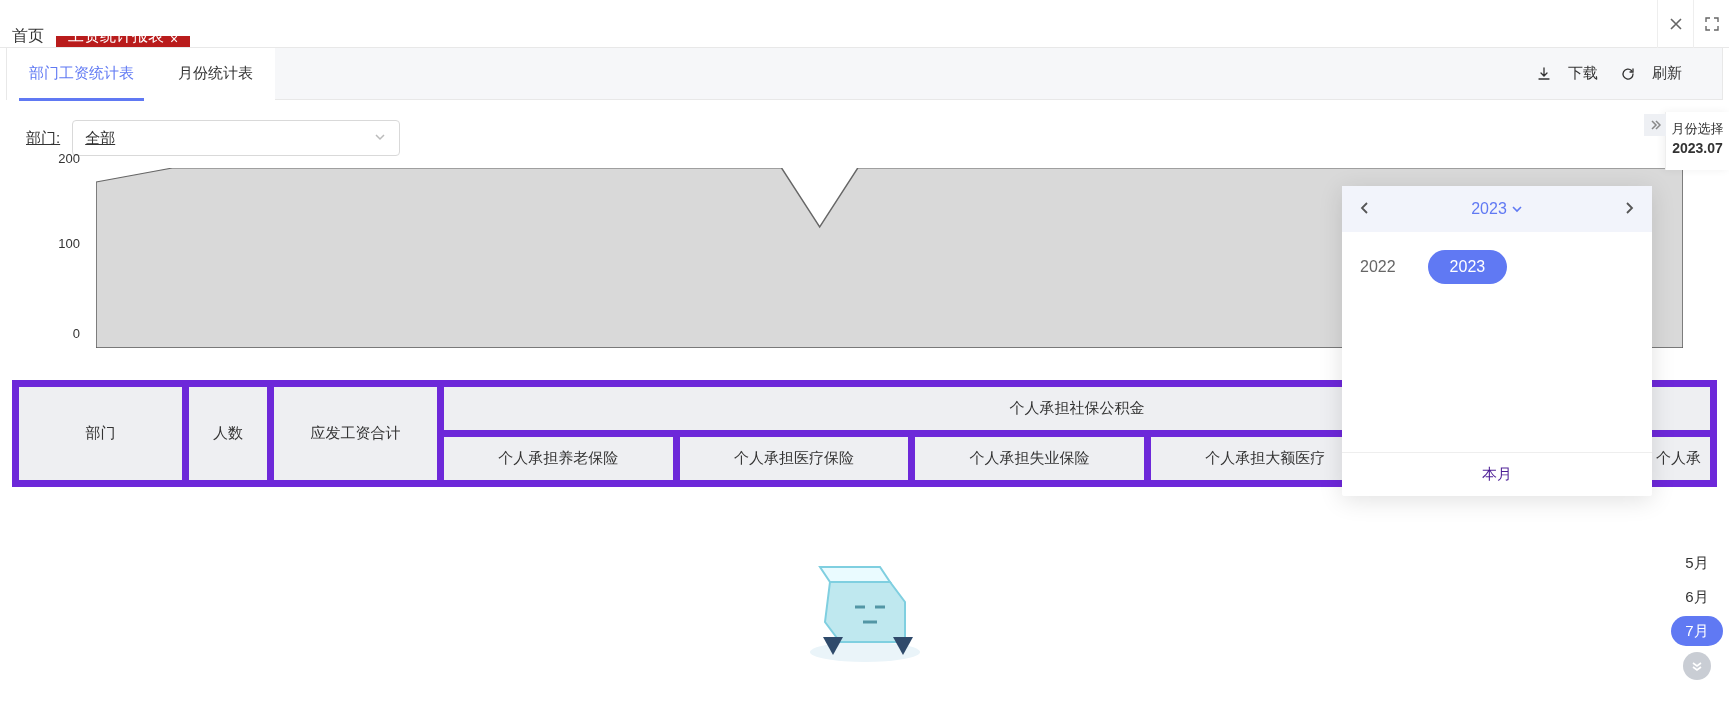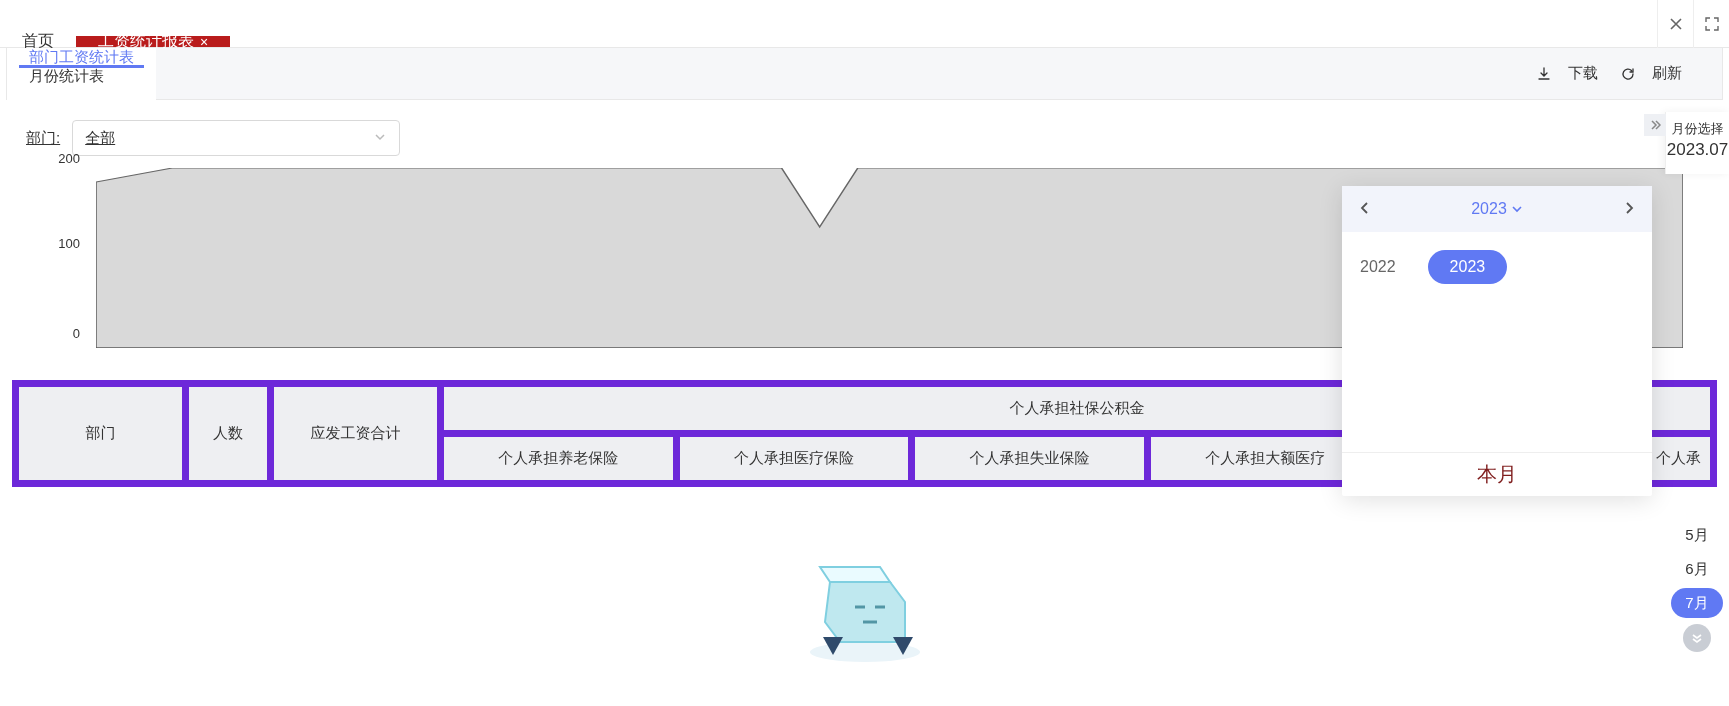--- a/index.html
+++ b/index.html
@@ -1,29 +1,29 @@
 <!DOCTYPE html>
 <html><head>
 <meta charset="utf-8">
 <style>
   * { box-sizing: border-box; margin: 0; padding: 0; }
   body { font-family: -apple-system, "Microsoft YaHei", "PingFang SC", sans-serif; font-size: 14px; color: #333; background: #fff; width: 1729px; height: 706px; overflow: hidden; position: relative; }
 
   
   .top-tabs { height: 48px; display: flex; align-items: stretch; border-bottom: 1px solid #e8e8e8; position: relative; }
-  .top-tab { padding: 0 22px; display: flex; align-items: center; font-size: 16px; color: #333; cursor: pointer; margin-top: 36px; }
+  .top-tab { padding: 0 12px; display: flex; align-items: flex-end; font-size: 16px; color: #333; cursor: pointer; margin-top: 36px; }
   .top-tab.active { background: #b91c1c; color: #fff; }
   .top-tab .close { margin-left: 6px; font-size: 14px; }
   .top-right { position: absolute; right: 0; top: 0; height: 48px; display: flex; align-items: center; }
   .top-right-btn { width: 36px; height: 48px; display: flex; align-items: center; justify-content: center; color: #666; cursor: pointer; border-left: 1px solid #eee; }
 
   
   .content { padding: 0 6px; position: relative; }
   .sub-tabs-row { display: flex; align-items: center; height: 52px; background: #f6f7f9; border: 1px solid #e8e8e8; border-top: none; }
-  .sub-tabs { display: flex; background: #fff; height: 52px; flex-direction: column; }
+  .sub-tabs { display: flex; background: #fff; height: 52px; }
   .sub-tab { padding: 0 22px; display: flex; align-items: center; font-size: 15px; color: #333; cursor: pointer; position: relative; }
   .sub-tab.active { color: #6079f3; }
   .sub-tab.active::after { content: ""; position: absolute; left: 12px; right: 12px; bottom: -1px; height: 3px; background: #6079f3; }
   .sub-actions { margin-left: auto; display: flex; align-items: center; gap: 22px; padding-right: 40px; }
   .sub-action { display: flex; align-items: center; gap: 16px; color: #333; cursor: pointer; font-size: 15px; }
   .sub-action svg { width: 16px; height: 16px; }
 
   
   .filter-row { display: flex; align-items: center; padding: 20px 20px 12px 20px; gap: 12px; text-decoration: underline; }
   .filter-label { font-size: 15px; }
@@ -43,36 +43,36 @@
   .table-wrap { padding: 0 6px; }
   table { width: 100%; border-collapse: collapse; }
   th { background: #eeeff2; border: 7px solid #6d28d9; padding: 12px 8px; font-weight: normal; font-size: 15px; color: #333; text-align: center; }
   .empty { padding: 60px 0; text-align: center; }
   .empty-ill { width: 140px; height: 120px; margin: 0 auto; position: relative; }
 
   
   .month-sidebar { position: absolute; right: 0; top: 112px; width: 64px; background: #fff; box-shadow: -2px 0 8px rgba(0,0,0,0.06); border-left: 1px solid #eee; padding: 6px 0; }
   .month-collapse { position: absolute; left: -22px; top: 2px; width: 22px; height: 22px; background: #eef0f4; display: flex; align-items: center; justify-content: center; color: #888; cursor: pointer; }
   .month-title { font-size: 13px; text-align: center; color: #333; padding: 2px 0; }
-  .month-current { font-size: 17px; font-weight: normal; text-align: center; padding-bottom: 8px; }
-  .month-list-lower { position: absolute; right: 0; top: 518px; width: 64px; }
+  .month-current { font-size: 14px; font-weight: bold; text-align: center; padding-bottom: 8px; }
+  .month-list-lower { position: absolute; right: 0; top: 546px; width: 64px; }
   .month-item { height: 34px; display: flex; align-items: center; justify-content: center; font-size: 15px; color: #333; cursor: pointer; }
   .month-item.active { background: #6079f3; color: #fff; border-radius: 16px; margin: 2px 6px; height: 30px; }
   .month-scroll { width: 28px; height: 28px; border-radius: 50%; background: #c9cdd4; color: #fff; display: flex; align-items: center; justify-content: center; margin: 6px auto 0; cursor: pointer; }
 
   
   .year-pop { position: absolute; right: 77px; top: 186px; width: 310px; background: #fff; box-shadow: 0 4px 24px rgba(0,0,0,0.12); border-radius: 2px; z-index: 50; }
   .year-head { height: 46px; display: flex; align-items: center; justify-content: space-between; padding: 0 16px; background: #f2f4fb; }
   .year-head-nav { color: #555; cursor: pointer; font-size: 18px; }
   .year-head-title { color: #6079f3; font-size: 16px; display: flex; align-items: center; gap: 4px; cursor: pointer; }
   .year-body { padding: 18px 18px 8px 18px; display: flex; gap: 32px; min-height: 220px; }
   .year-item { font-size: 16px; color: #666; cursor: pointer; height: 34px; display: flex; align-items: center; }
   .year-item.active { background: #6079f3; color: #fff; border-radius: 18px; padding: 0 22px; }
   .year-foot { height: 44px; display: flex; align-items: center; justify-content: center; border-top: 1px solid #eee; }
-  .year-foot-btn { color: #7f1d1d; font-size: 20px; cursor: pointer; }
+  .year-foot-btn { color: #4c1d95; font-size: 15px; cursor: pointer; }
 </style>
 </head>
 <body>
 
 <div class="top-tabs">
   <div class="top-tab">
       <span>首页</span>
     </div>
   <div class="top-tab active">
     <span>工资统计报表</span>

